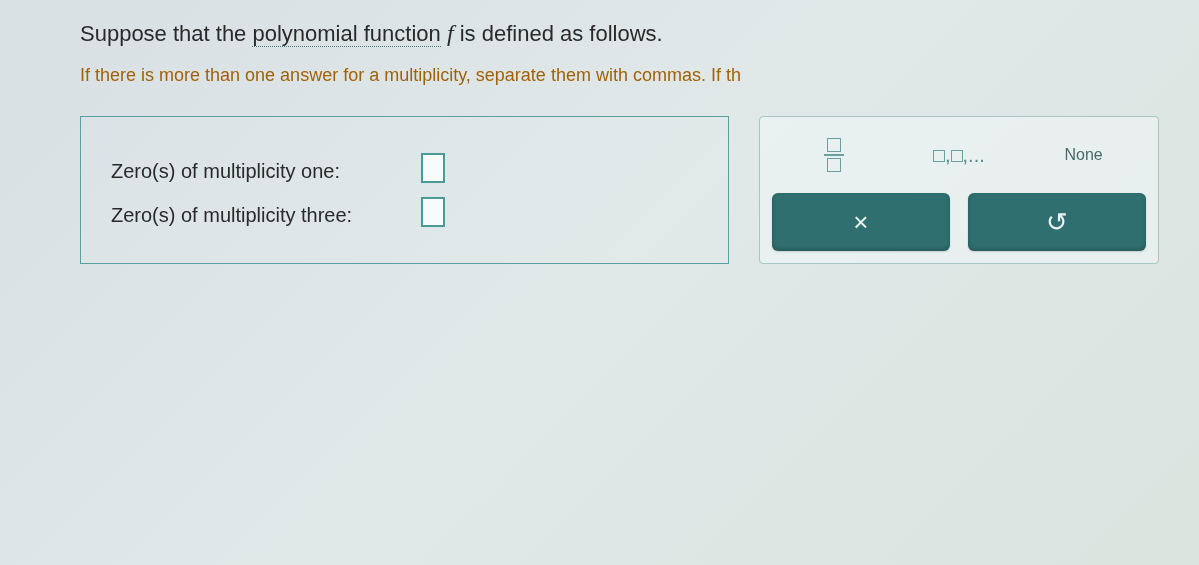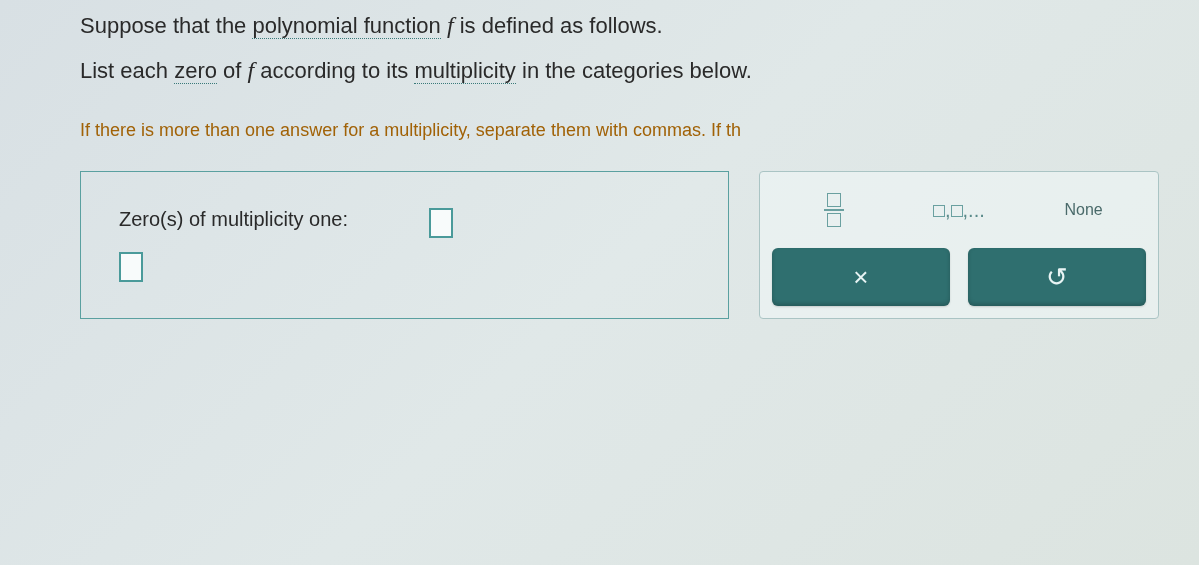--- a/index.html
+++ b/index.html
@@ -8,21 +8,21 @@
     padding: 0;
     width: 1199px;
     height: 565px;
     font-family: Arial, Helvetica, sans-serif;
     background: linear-gradient(135deg, #d8e0e4 0%, #e0e8e8 50%, #dce4e0 100%);
     color: #333;
     overflow: hidden;
     position: relative;
   }
   .content {
-    padding: 12px 40px 0 80px;
+    padding: 20px 40px 0 80px;
   }
   .intro-line {
     font-size: 22px;
     color: #2a2a2a;
     margin-bottom: 18px;
   }
   .underdot {
     border-bottom: 1px dotted #3a7a7a;
     color: #2a2a2a;
   }
@@ -53,22 +53,22 @@
     align-items: flex-start;
   }
   .answer-box {
     border: 1px solid #5aa0a0;
     padding: 22px 30px 22px 30px;
     width: 680px;
     background: rgba(255,255,255,0.05);
   }
   .row {
     display: flex;
-    align-items: flex-start;
-    margin: 14px 8px;
+    align-items: flex-end;
+    margin: 14px 0;
   }
   .row-label {
     font-size: 20px;
     color: #2a2a2a;
     width: 310px;
   }
   .input-slot {
     width: 24px;
     height: 30px;
     border: 2px solid #4a9a9a;
@@ -134,34 +134,32 @@
 </head>
 <body>
 
 <div class="content">
 
   <div class="intro-line">
     <span>Suppose that the </span><span class="underdot">polynomial function</span><span> </span><span style="font-style:italic;font-family:'Times New Roman',serif;font-size:24px;">f</span><span> is defined as follows.</span>
   </div>
 
 
-  <div class="instr">
-    <span>List each </span><span class="underdot">zero</span><span> of </span><span class="it">f</span><span> according to its </span><span class="underdot">multiplicity</span><span> in the categories below.</span>
-  </div>
 
   <div class="hint">If there is more than one answer for a multiplicity, separate them with commas. If th</div>
 
   <div class="lower">
 
     <div class="answer-box">
       <div class="row">
         <div class="row-label">Zero(s) of multiplicity one:</div>
         <div class="input-slot"></div>
       </div>
       <div class="row">
+        <div class="row-label">Zero(s) of multiplicity three:</div>
         <div class="input-slot"></div>
       </div>
     </div>
 
     <div class="palette">
       <div class="pal-row1">
         <div class="pal-btn">
           <span class="frac">
             <span class="fb"></span>
               <span class="fl"></span>

